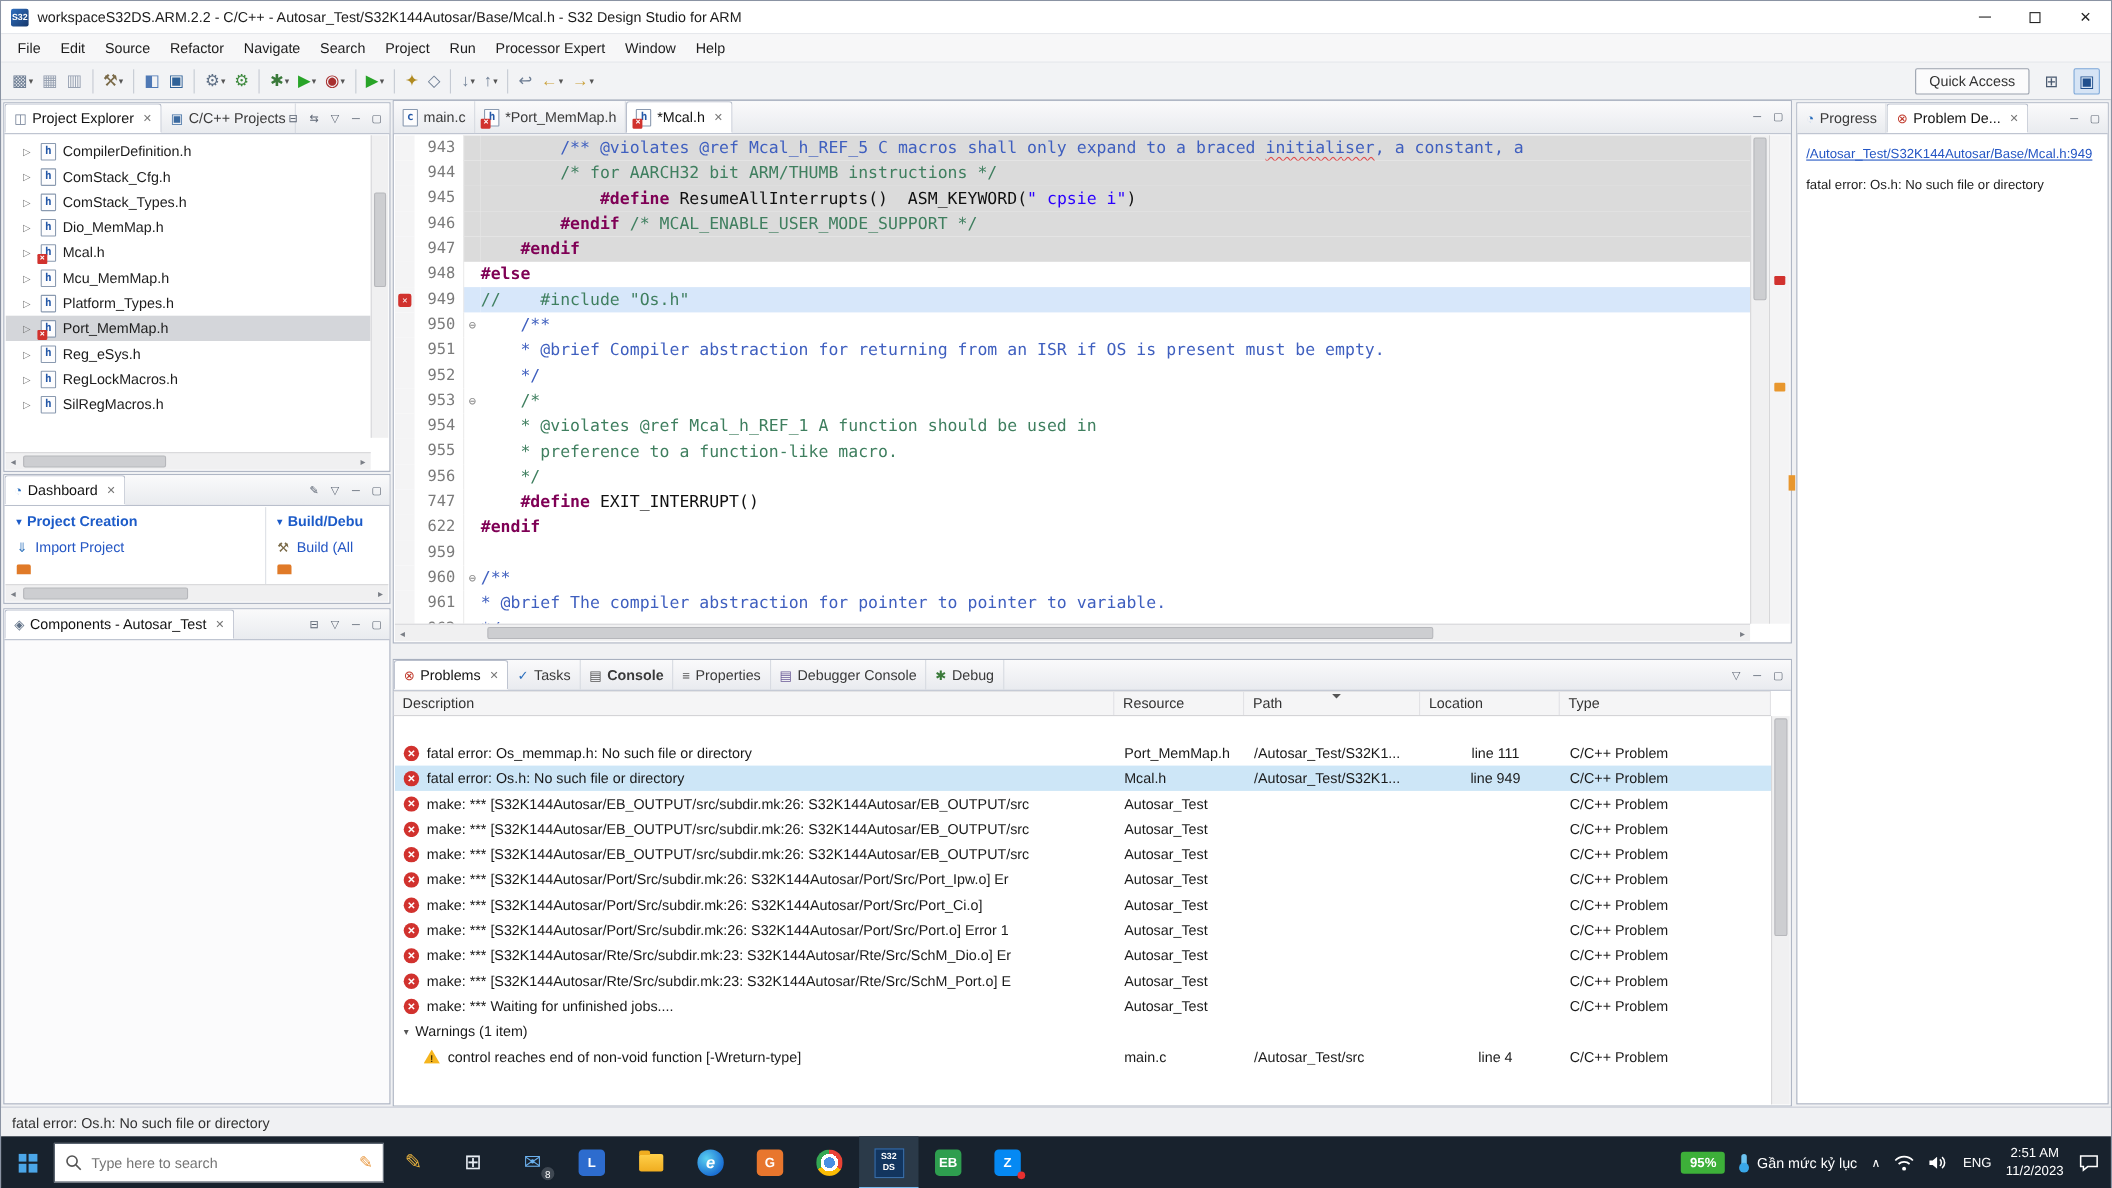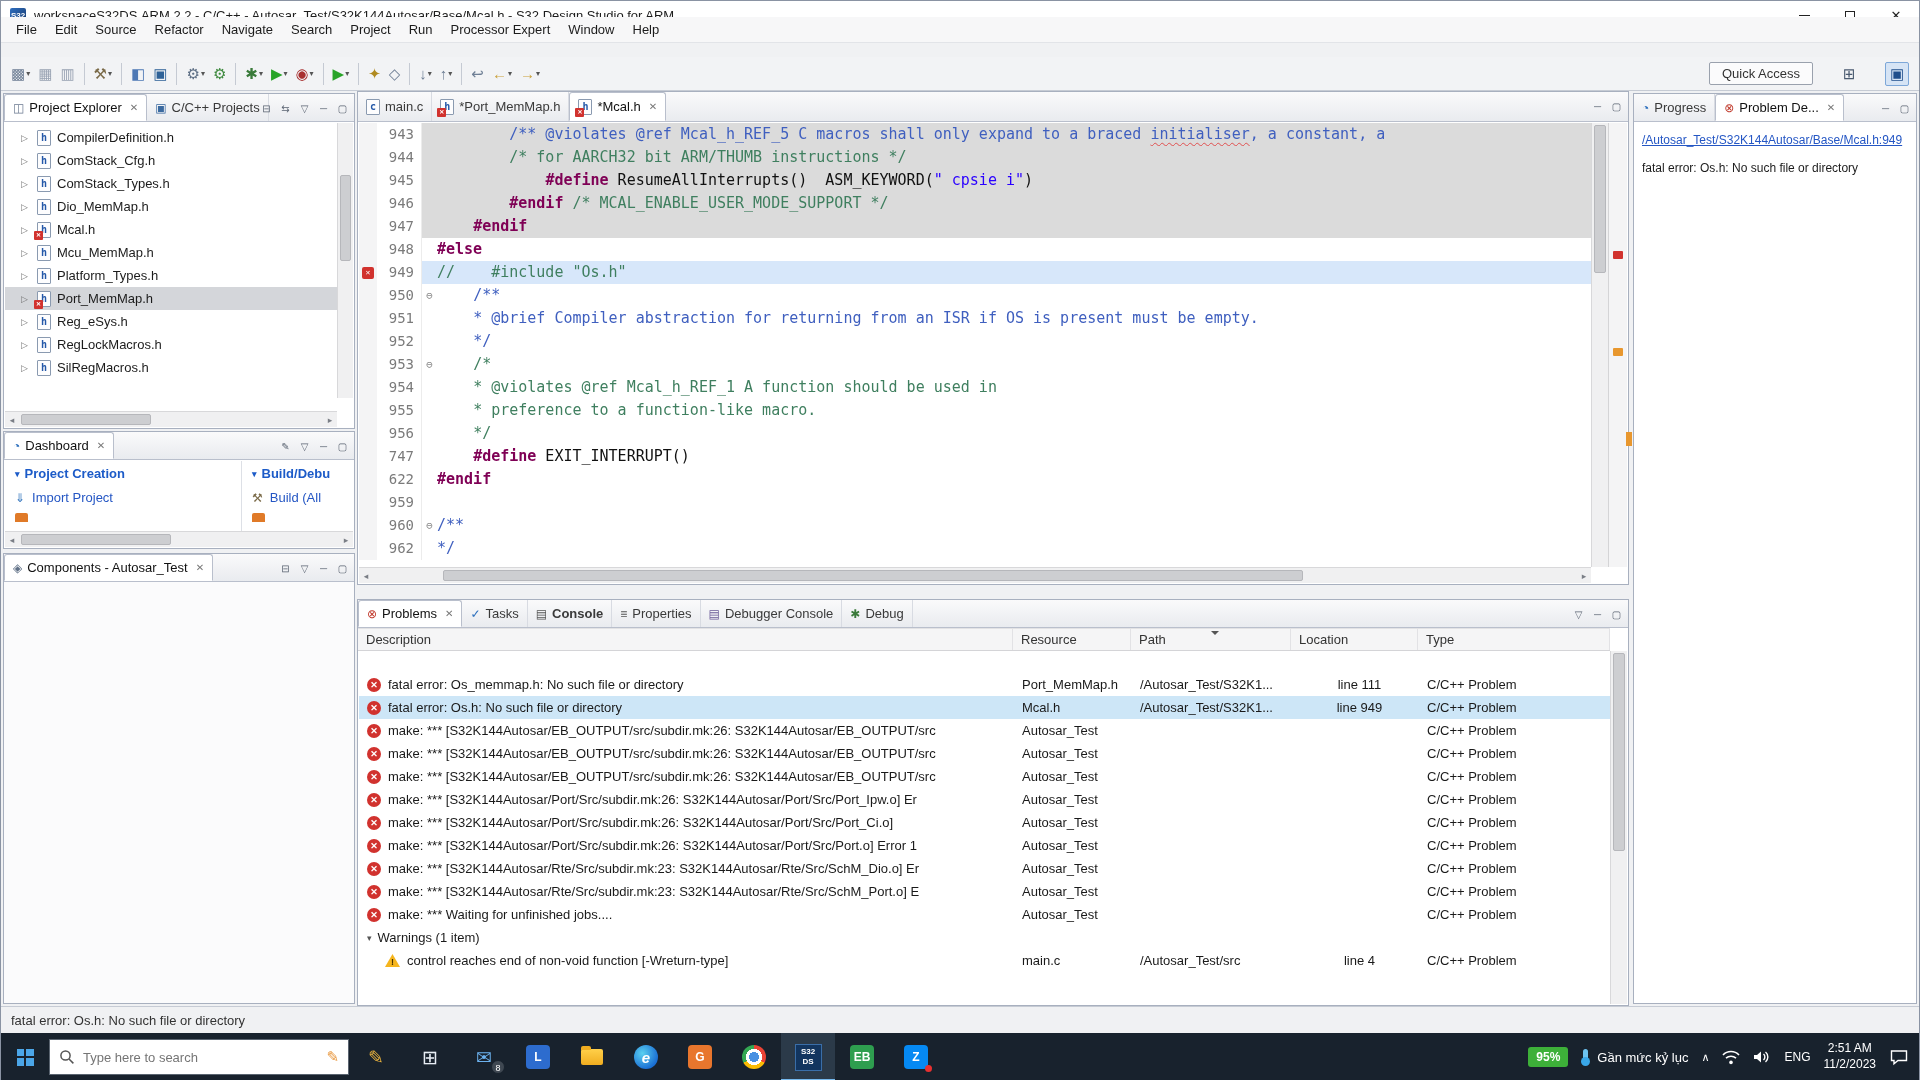--- a/index.html
+++ b/index.html
@@ -10,31 +10,31 @@
 
 .titlebar{position:absolute;left:0;top:0;right:0;height:30px;background:#ffffff;display:flex;align-items:center;border-bottom:1px solid #e6e8ec;}
 .app-icon{width:16px;height:16px;margin:0 8px 0 9px;background:linear-gradient(135deg,#2f6fc0,#17386b);border-radius:2px;color:#fff;font-size:8px;font-weight:bold;display:flex;align-items:center;justify-content:center;}
 .title-text{font-size:13px;color:#1c1c1c;white-space:nowrap;}
 .win-controls{margin-left:auto;display:flex;height:30px;}
 .wc{width:46px;height:30px;display:flex;align-items:center;justify-content:center;color:#222;font-size:13px;}
 .wc-min{width:11px;height:1px;background:#222;display:block;}
 .wc-max{width:10px;height:10px;border:1px solid #222;display:block;}
 
 
-.menubar{position:absolute;left:0;top:16px;right:0;height:26px;background:#f7f7f8;display:flex;align-items:center;padding-left:6px;border-bottom:1px solid #e2e4e8;}
+.menubar{position:absolute;left:0;top:30px;right:0;height:26px;background:#f7f7f8;display:flex;align-items:center;padding-left:6px;border-bottom:1px solid #e2e4e8;}
 .menu-item{padding:0 9px;height:22px;line-height:22px;font-size:13px;color:#1c1c1c;}
 
 
 .toolbar{position:absolute;left:0;top:56px;right:0;height:34px;background:#f2f3f5;border-bottom:1px solid #c6cbd4;display:flex;align-items:center;padding:0 6px;}
 .tb-left{display:flex;align-items:center;height:100%;}
 .tb-btn{display:flex;align-items:center;height:26px;padding:0 3px;border:1px solid transparent;border-radius:2px;}
 .tb-glyph{font-size:15px;line-height:1;}
 .tb-dd{font-size:8px;color:#555;margin-left:1px;}
 .tb-sep{width:1px;height:22px;background:#c5cad3;margin:0 5px;}
-.tb-right{margin-left:auto;display:flex;align-items:center;gap:24px;padding-right:4px;}
+.tb-right{margin-left:auto;display:flex;gap:8px;padding-right:4px;}
 .qa-box{border:1px solid #9aa1ad;border-radius:2px;padding:3px 12px;font-size:13px;color:#333;background:#fbfbfc;}
 .persp{width:24px;height:24px;display:flex;align-items:center;justify-content:center;font-size:15px;color:#4a5a70;border:1px solid transparent;border-radius:2px;}
 .persp.active{background:#d6e4f5;border-color:#7da7d8;color:#1f4e8c;}
 
 
 .main{position:absolute;left:0;top:90px;right:0;height:915px;}
 .leftcol{position:absolute;left:0;top:0;width:356px;height:915px;}
 .centercol{position:absolute;left:356px;top:0;width:1274px;height:915px;}
 .rightcol{position:absolute;left:1632px;top:0;width:286px;height:915px;}
 .panel{position:absolute;background:#fff;border:1px solid #a8b0bf;}
@@ -532,20 +532,21 @@
             <div class="code-line"><span class="ln-annot"></span><span class="ln-num">951</span><span class="ln-fold"></span><span class="ln-text"><span class="tk-plain">    </span><span class="tk-doc">* @brief Compiler abstraction for returning from an ISR if OS is present must be empty.</span></span></div>
             <div class="code-line"><span class="ln-annot"></span><span class="ln-num">952</span><span class="ln-fold"></span><span class="ln-text"><span class="tk-plain">    </span><span class="tk-doc">*/</span></span></div>
             <div class="code-line"><span class="ln-annot"></span><span class="ln-num">953</span><span class="ln-fold">⊖</span><span class="ln-text"><span class="tk-plain">    </span><span class="tk-comment">/*</span></span></div>
             <div class="code-line"><span class="ln-annot"></span><span class="ln-num">954</span><span class="ln-fold"></span><span class="ln-text"><span class="tk-plain">    </span><span class="tk-comment">* @violates @ref Mcal_h_REF_1 A function should be used in</span></span></div>
             <div class="code-line"><span class="ln-annot"></span><span class="ln-num">955</span><span class="ln-fold"></span><span class="ln-text"><span class="tk-plain">    </span><span class="tk-comment">* preference to a function-like macro.</span></span></div>
             <div class="code-line"><span class="ln-annot"></span><span class="ln-num">956</span><span class="ln-fold"></span><span class="ln-text"><span class="tk-plain">    </span><span class="tk-comment">*/</span></span></div>
             <div class="code-line"><span class="ln-annot"></span><span class="ln-num">747</span><span class="ln-fold"></span><span class="ln-text"><span class="tk-plain">    </span><span class="tk-kw">#define</span><span class="tk-plain"> EXIT_INTERRUPT()</span></span></div>
             <div class="code-line"><span class="ln-annot"></span><span class="ln-num">622</span><span class="ln-fold"></span><span class="ln-text"><span class="tk-kw">#endif</span></span></div>
             <div class="code-line"><span class="ln-annot"></span><span class="ln-num">959</span><span class="ln-fold"></span><span class="ln-text"></span></div>
             <div class="code-line"><span class="ln-annot"></span><span class="ln-num">960</span><span class="ln-fold">⊖</span><span class="ln-text"><span class="tk-doc">/**</span></span></div>
+            <div class="code-line"><span class="ln-annot"></span><span class="ln-num">961</span><span class="ln-fold"></span><span class="ln-text"><span class="tk-doc">* @brief The compiler abstraction for pointer to pointer to variable.</span></span></div>
             <div class="code-line"><span class="ln-annot"></span><span class="ln-num">962</span><span class="ln-fold"></span><span class="ln-text"><span class="tk-doc">*/</span></span></div>
           </div>
         <div class="ov-ruler">
           <div class="ov-mark red" style="top:128px"></div>
           <div class="ov-mark orange" style="top:225px"></div>
         </div>
         <div class="sb-v ed-vsb">
           <div class="sb-thumb" style="top:2px;height:148px;left:2px;right:2px;"></div>
         </div>
         <div class="sb-h ed-hsb">

